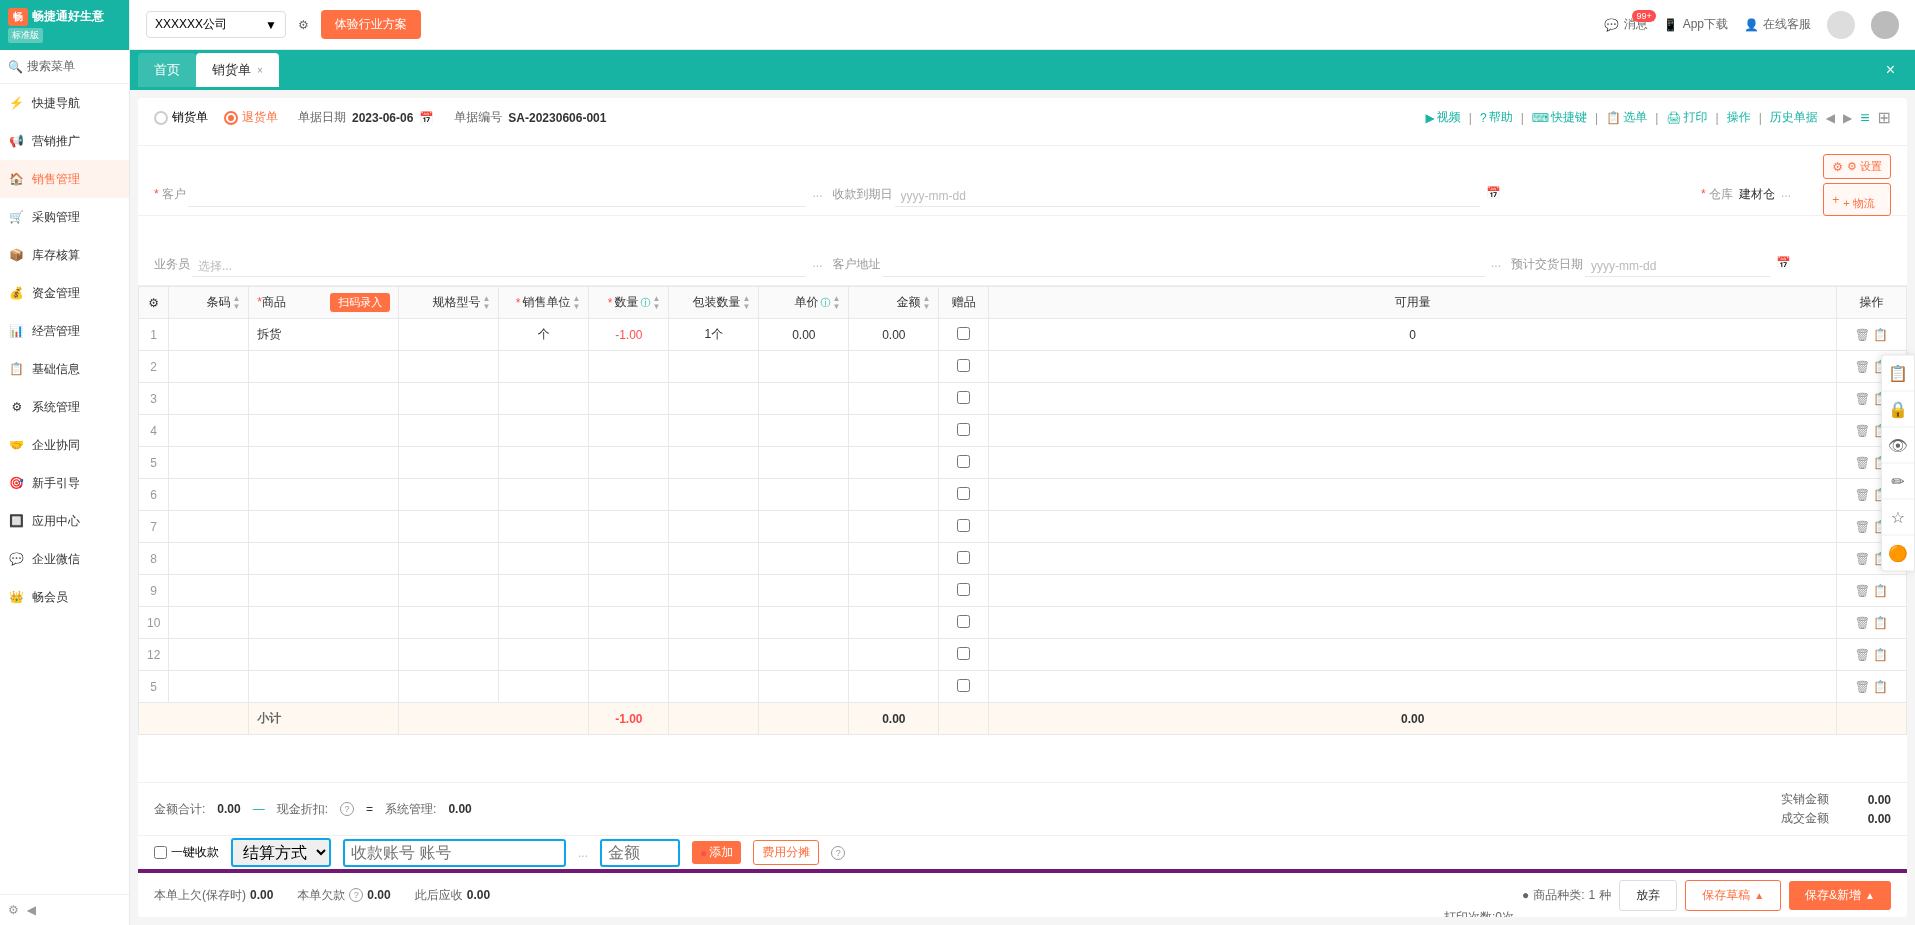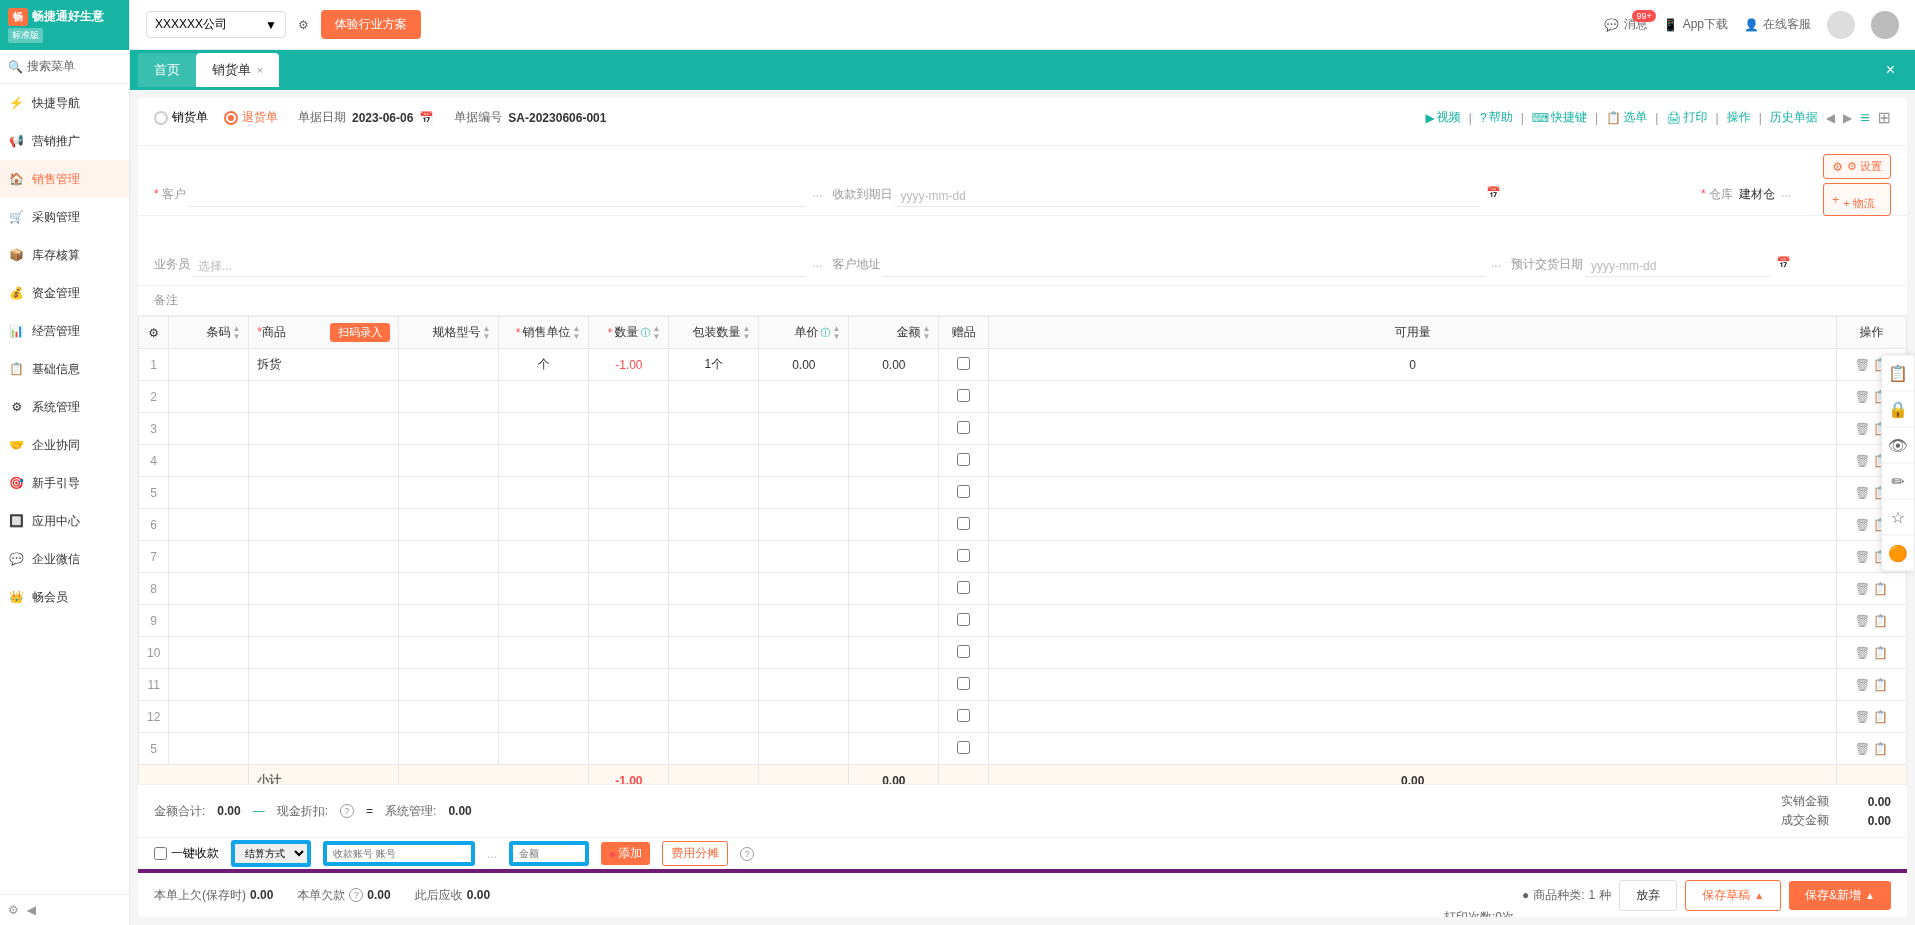--- a/index.html
+++ b/index.html
@@ -67,21 +67,21 @@
     table { width: 100%; border-collapse: collapse; font-size: 12px; }
     table th { background: #fafafa; border: 1px solid #e8e8e8; padding: 6px 8px; text-align: center; color: #333; font-weight: normal; white-space: nowrap; position: sticky; top: 0; z-index: 2; }
     table td { border: 1px solid #e8e8e8; padding: 4px 8px; text-align: center; color: #333; height: 32px; }
     .row-num { color: #999; }
     .scan-btn { background: #ff7043; color: #fff; border: none; border-radius: 3px; padding: 2px 8px; cursor: pointer; font-size: 11px; }
     .subtotal-row td { background: #fff8f0; font-weight: bold; }
     .qty-negative { color: #ff4d4f; }
     .delete-icon { color: #999; cursor: pointer; }
     .copy-icon { color: #999; cursor: pointer; }
     .checkbox-item { display: flex; align-items: center; gap: 4px; cursor: pointer; font-size: 12px; }
-    .payment-select { border: 4px solid #0ea5e9; border-radius: 3px; padding: 3px 6px; font-size: 10px; }
+    .payment-select { border: 2px solid #0ea5e9; border-radius: 3px; padding: 3px 6px; font-size: 16px; }
     .add-btn { background: #ff7043; color: #fff; border: none; border-radius: 3px; padding: 3px 8px; cursor: pointer; font-size: 12px; display: flex; align-items: center; gap: 2px; }
     .expense-btn { border: 1px solid #ff7043; color: #ff7043; background: #fff; border-radius: 3px; padding: 3px 8px; cursor: pointer; font-size: 12px; }
 
     
     .bottom-bar { height: 48px; background: #fff; border-top: 4px solid #701a75; display: flex; align-items: center; padding: 0 16px; gap: 16px; font-size: 12px; }
     .bottom-info { display: flex; gap: 24px; color: #666; }
     .bottom-info-item { display: flex; align-items: center; gap: 4px; }
     .bottom-info-value { color: #333; font-weight: bold; }
     .bottom-actions { margin-left: auto; display: flex; gap: 8px; align-items: center; }
     .btn-discard { border: 1px solid #ddd; background: #fff; color: #333; padding: 6px 16px; border-radius: 3px; cursor: pointer; font-size: 12px; }
@@ -339,24 +339,20 @@
               <input class="form-field-input" type="text" placeholder="" style="">
               <span class="field-ellipsis">...</span>
             </div>
             <div class="form-field" style="padding-right:100px;">
               <span class="form-field-label">预计交货日期</span>
               <input class="form-field-input" type="text" placeholder="yyyy-mm-dd" style="">
               <span class="field-calendar">📅</span>
             </div>
           </div>
 
-          <div style="padding:6px 16px;border-bottom:1px solid #f0f0f0;display:flex;align-items:center;gap:8px;">
-            <span style="color:#999;font-size:12px;">备注</span>
-            <input style="flex: 1 1 0%; border: none; outline: none; font-size: 12px;" type="text" placeholder="">
-          </div>
         </div>
 
         <div class="table-area">
           <div class="table-container">
             <table>
               <thead>
                 <tr>
                   <th style="width:30px;">⚙</th>
                   <th style="width:80px;">
                     <div class="th-sort">条码<span class="sort-icon">
@@ -576,37 +572,20 @@
     <td></td>
     <td></td>
     <td><input type="checkbox" style=""></td>
     <td></td>
     <td>
       <span class="delete-icon">🗑</span>
       <span class="copy-icon">📋</span>
     </td>
   </tr>
                   <tr>
-    <td class="row-num">11</td>
-    <td></td>
-    <td style="text-align:left;"></td>
-    <td></td>
-    <td></td>
-    <td style=""></td>
-    <td></td>
-    <td></td>
-    <td></td>
-    <td><input type="checkbox" style=""></td>
-    <td></td>
-    <td>
-      <span class="delete-icon">🗑</span>
-      <span class="copy-icon">📋</span>
-    </td>
-  </tr>
-                  <tr>
     <td class="row-num">12</td>
     <td></td>
     <td style="text-align:left;"></td>
     <td></td>
     <td></td>
     <td style=""></td>
     <td></td>
     <td></td>
     <td></td>
     <td><input type="checkbox" style=""></td>

